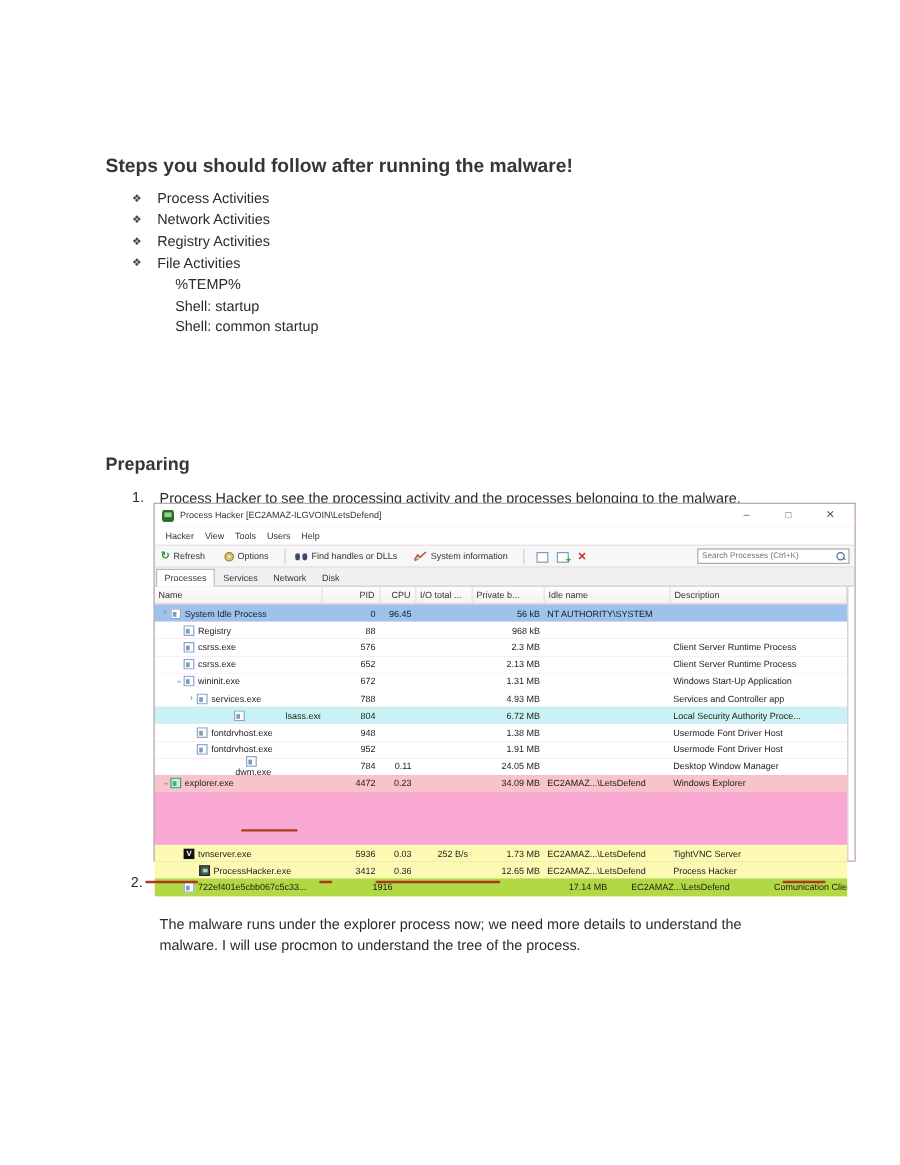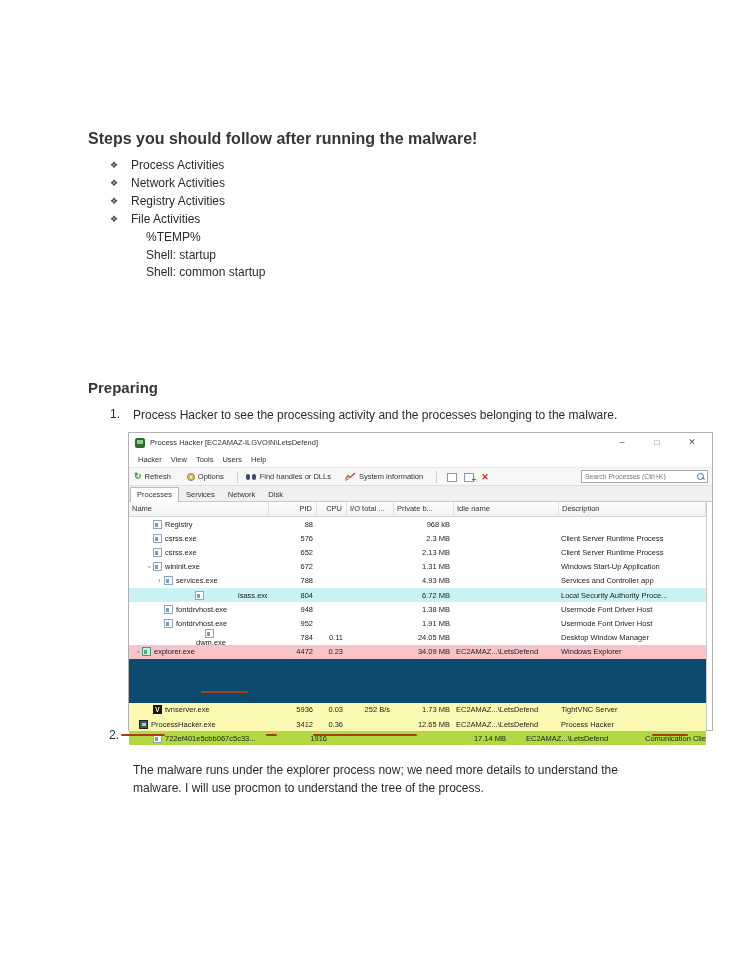--- a/index.html
+++ b/index.html
@@ -14,21 +14,21 @@
   .bullets .diamond{width:25px;font-size:9px;color:#444;text-align:left;padding-left:4px;box-sizing:border-box;}
   .subitems{left:146px;top:229px;font-size:12px;line-height:17.6px;}
   .doc-h2{left:88px;top:379px;font-size:15px;font-weight:bold;color:#363636;}
   .stepnum{font-size:12px;color:#2b2b2b;}
   .n1{left:110px;top:407px;}
   .step1-text{left:133px;top:407px;width:500px;font-size:12px;line-height:17.6px;}
   .n2{left:109px;top:728px;}
   .closing{left:133px;top:761px;width:532px;font-size:12px;line-height:18px;margin:0;}
 
   
-  .ph-window{left:128px;top:432px;width:583px;height:297px;border:1px solid #b0b0b0;background:#0c4a6e;
+  .ph-window{left:128px;top:419px;width:583px;height:297px;border:1px solid #b0b0b0;background:#f9a8d4;
              font-size:7.5px;color:#222;}
   .titlebar{position:absolute;left:0;top:0;width:100%;height:19px;background:#fff;display:flex;align-items:center;}
   .app-icon{width:10px;height:10px;margin-left:6px;background:#2d6b2d;border-radius:2px;position:relative;flex:0 0 auto;}
   .app-icon::after{content:"";position:absolute;left:2px;top:2px;width:6px;height:4px;background:#8fd18f;}
   .title-text{margin-left:5px;font-size:7.5px;color:#333;white-space:nowrap;}
   .wc{position:absolute;top:0;width:14px;height:19px;text-align:center;line-height:19px;color:#555;font-size:9px;}
   .wc.min{left:486px;} .wc.max{left:521px;font-size:8px;} .wc.close{left:556px;}
 
   .menubar{position:absolute;left:0;top:19px;width:100%;height:15px;background:#fff;display:flex;align-items:center;}
   .menubar span{margin-left:9px;font-size:7.5px;color:#333;}
@@ -187,20 +187,33 @@
     <div class="phead">
         <div class="hcell">Name</div>
         <div class="hcell r">PID</div>
         <div class="hcell r">CPU</div>
         <div class="hcell">I/O total ...</div>
         <div class="hcell">Private b...</div>
         <div class="hcell">Idle name</div>
         <div class="hcell">Description</div>
       </div>
     <div class="pbody">
+        <div class="prow" style="background: rgb(156, 194, 238);">
+          <div class="cell namecell" style="padding-left: 4px;">
+            <span class="exp">›</span>
+            <span class="picon generic"></span>
+            <span class="pname">System Idle Process</span>
+          </div>
+          <div class="cell num">0</div>
+          <div class="cell num">96.45</div>
+          <div class="cell num"></div>
+          <div class="cell num">56 kB</div>
+          <div class="cell">NT AUTHORITY\SYSTEM</div>
+          <div class="cell"></div>
+        </div>
         <div class="prow">
           <div class="cell namecell" style="padding-left: 15px;">
             <span class="exp"></span>
             <span class="picon generic"></span>
             <span class="pname">Registry</span>
           </div>
           <div class="cell num">88</div>
           <div class="cell num"></div>
           <div class="cell num"></div>
           <div class="cell num">968 kB</div>
@@ -331,21 +344,21 @@
             <span class="pname">tvnserver.exe</span>
           </div>
           <div class="cell num">5936</div>
           <div class="cell num">0.03</div>
           <div class="cell num">252 B/s</div>
           <div class="cell num">1.73 MB</div>
           <div class="cell">EC2AMAZ...\LetsDefend</div>
           <div class="cell">TightVNC Server</div>
         </div>
         <div class="prow" style="background: rgb(252, 250, 178);">
-          <div class="cell namecell" style="padding-left: 1px;">
+          <div class="cell namecell" style="padding-left: 28px;">
             <span class="exp"></span>
             <span class="picon ph"></span>
             <span class="pname">ProcessHacker.exe</span>
           </div>
           <div class="cell num">3412</div>
           <div class="cell num">0.36</div>
           <div class="cell num"></div>
           <div class="cell num">12.65 MB</div>
           <div class="cell">EC2AMAZ...\LetsDefend</div>
           <div class="cell">Process Hacker</div>

